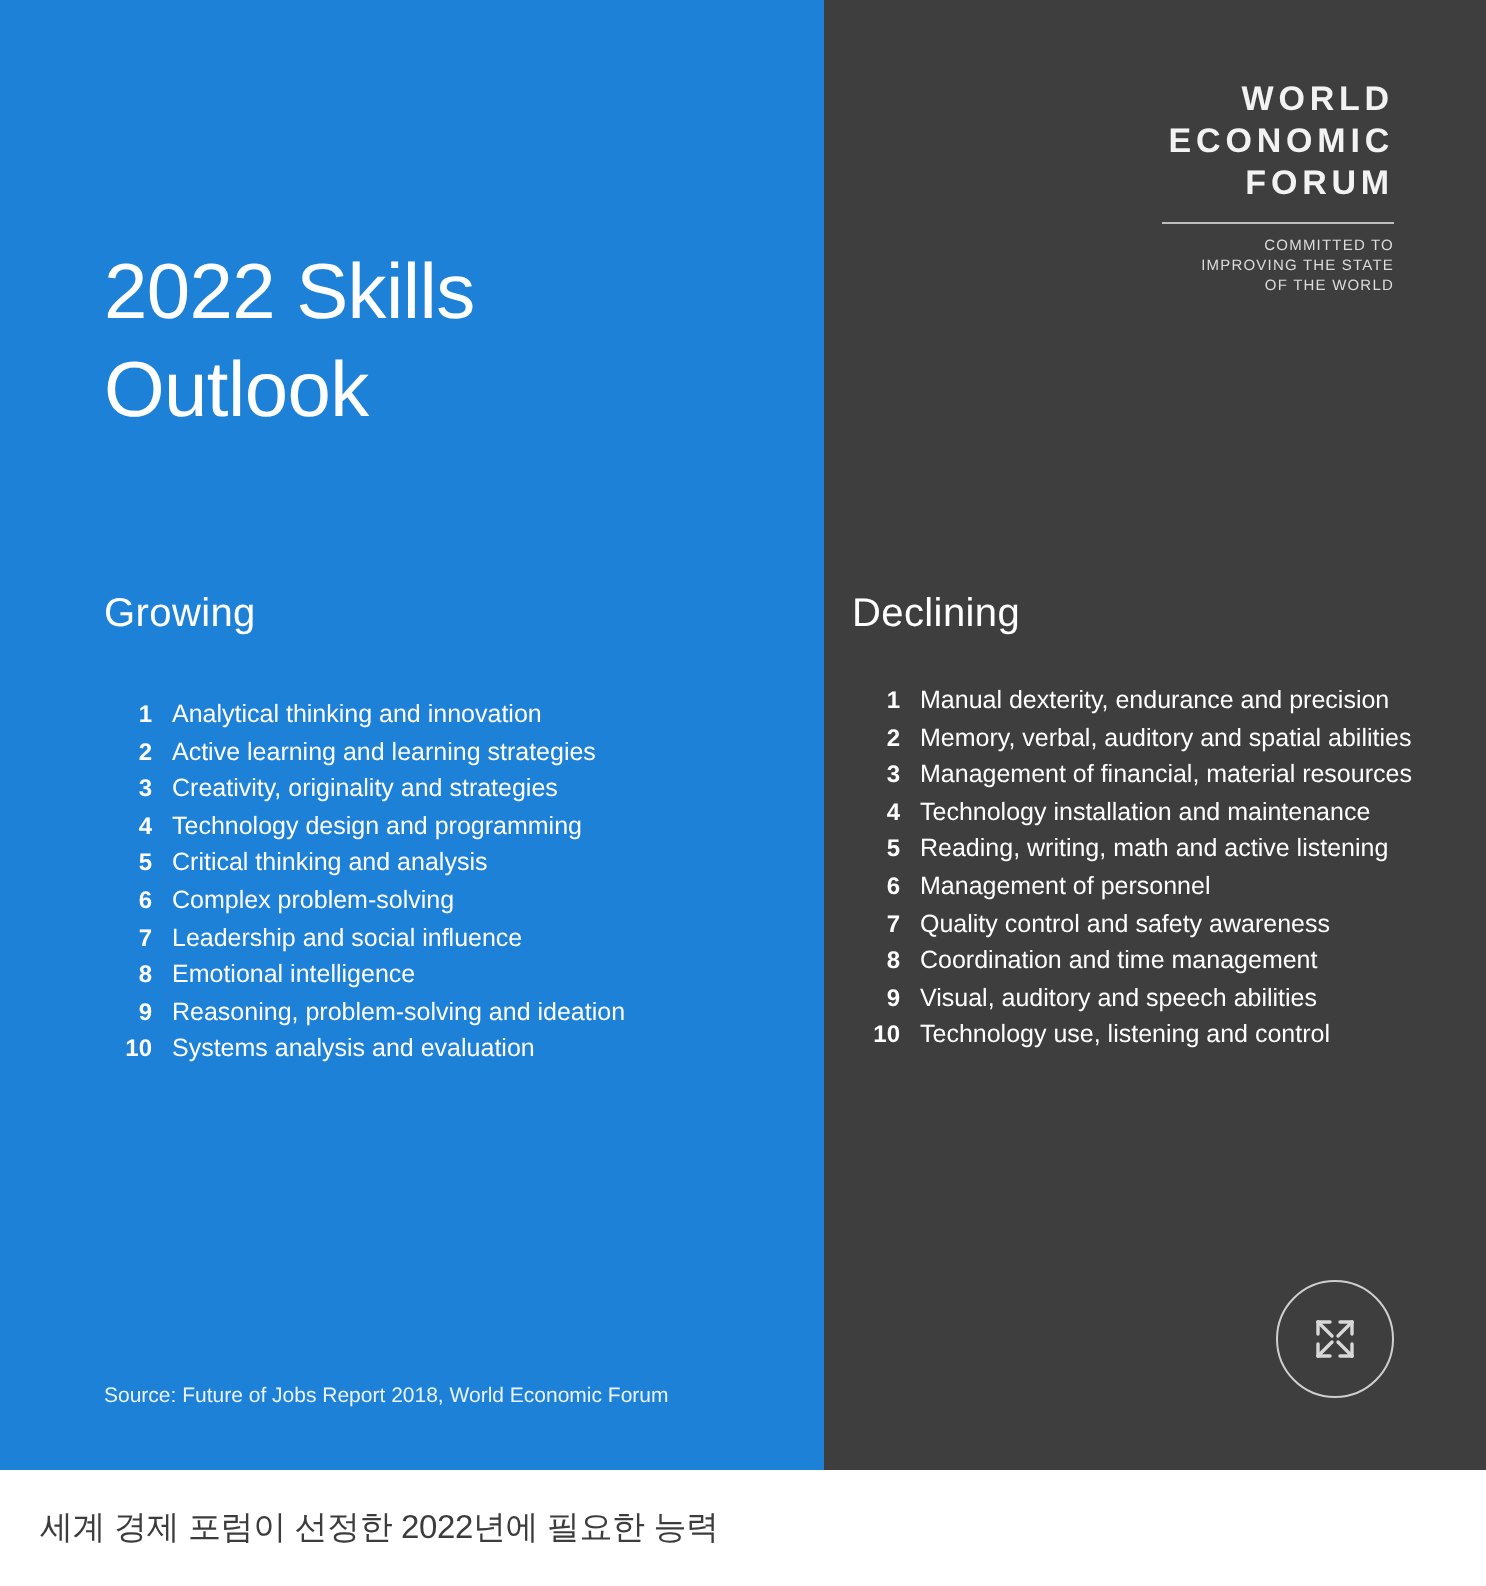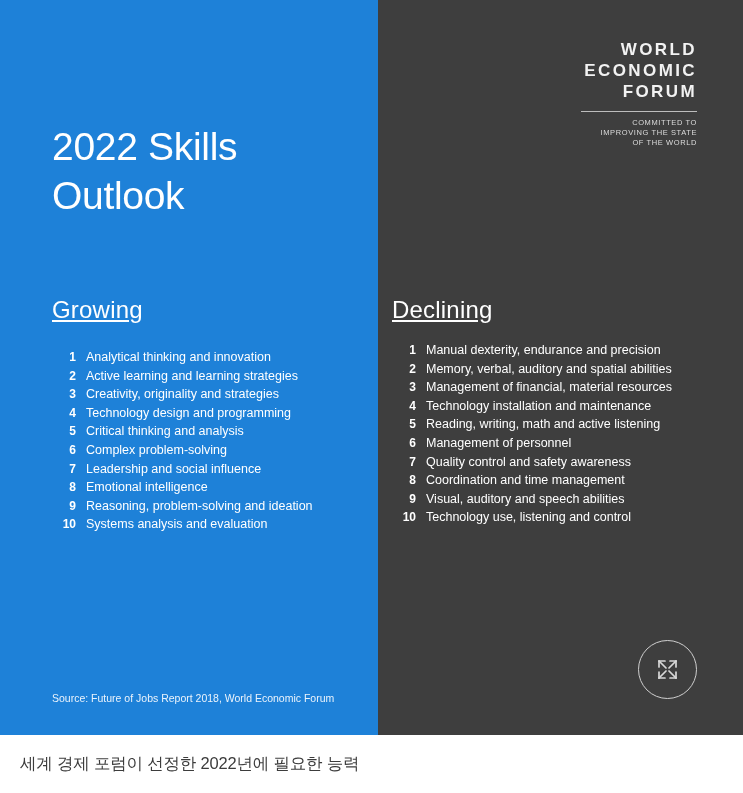--- a/index.html
+++ b/index.html
@@ -18,21 +18,21 @@
   .infographic {
     position: absolute;
     left: 0;
     top: 0;
     width: 743px;
     height: 735px;
     display: flex;
     background: #3e3e3e;
   }
   .left-panel {
-    width: 378px;
+    width: 412px;
     background: #1e81d8;
     position: relative;
     box-sizing: border-box;
     padding: 0;
   }
   .right-panel {
     flex: 1;
     background: #3e3e3e;
     position: relative;
     box-sizing: border-box;
@@ -77,25 +77,24 @@
     top: 122px;
     color: #ffffff;
     font-size: 39px;
     font-weight: 400;
     line-height: 49px;
     letter-spacing: -0.3px;
   }
 
   
   .col-heading {
-    font-size: 24px;
+    font-size: 20px;
     font-weight: 400;
     color: #ffffff;
     letter-spacing: 0.2px;
-    text-decoration: underline;
   }
   .heading-growing {
     position: absolute;
     left: 52px;
     top: 296px;
   }
   .heading-declining {
     position: absolute;
     left: 14px;
     top: 296px;

